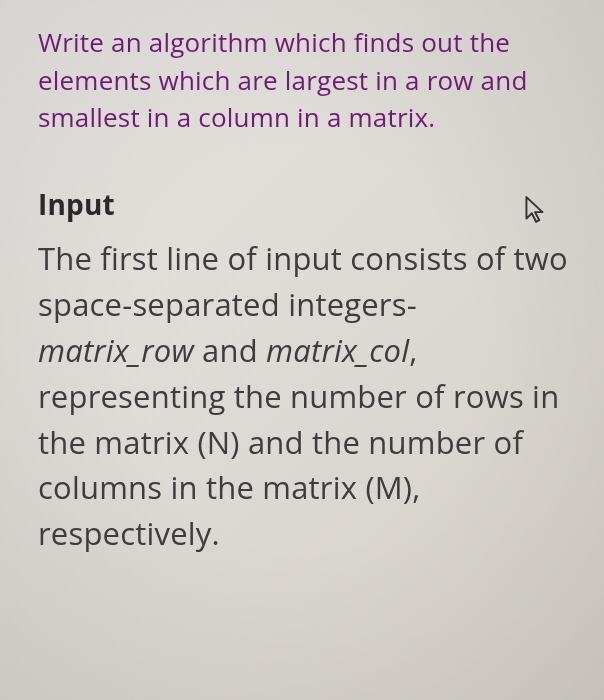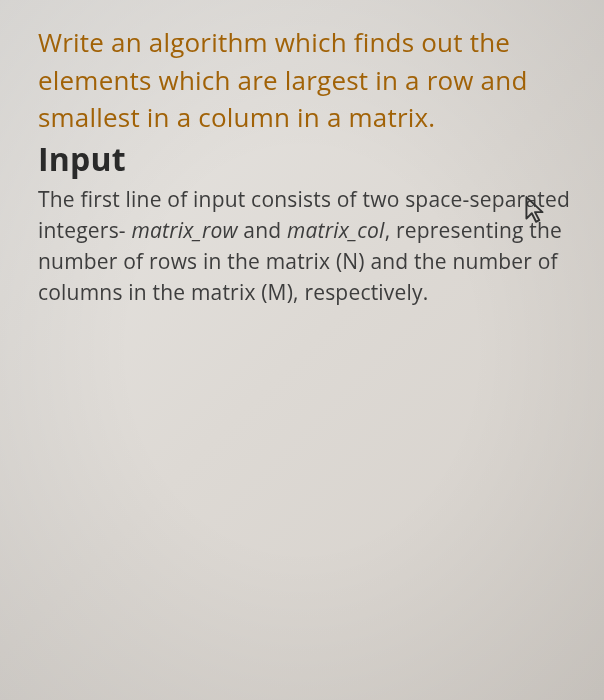--- a/index.html
+++ b/index.html
@@ -23,33 +23,34 @@
       pointer-events: none;
       background: radial-gradient(ellipse at center, transparent 40%, rgba(0,0,0,0.08) 100%);
     }
     .content {
       position: relative;
       z-index: 1;
     }
     .problem-statement {
       font-size: 26px;
       line-height: 1.45;
-      color: #a16207;
+      color: #701a75;
+      margin-bottom: 48px;
       font-weight: 400;
       letter-spacing: 0.2px;
     }
     .section-heading {
-      font-size: 32px;
+      font-size: 28px;
       font-weight: 700;
       color: #2a2a2a;
-      margin-bottom: 4px;
+      margin-bottom: 13px;
       letter-spacing: 0.2px;
     }
     .section-body {
-      font-size: 21px;
+      font-size: 31px;
       line-height: 1.48;
       color: #3d3d3d;
       font-weight: 400;
       letter-spacing: 0.2px;
     }
     .italic {
       font-style: italic;
     }
     .cursor {
       position: absolute;

